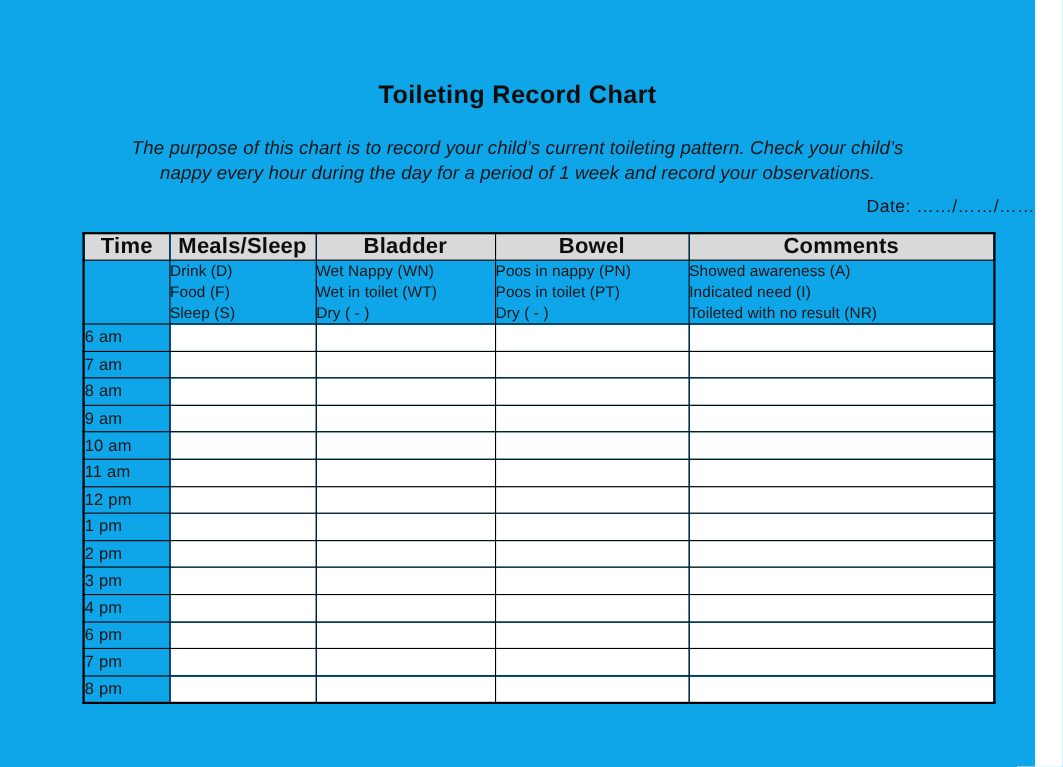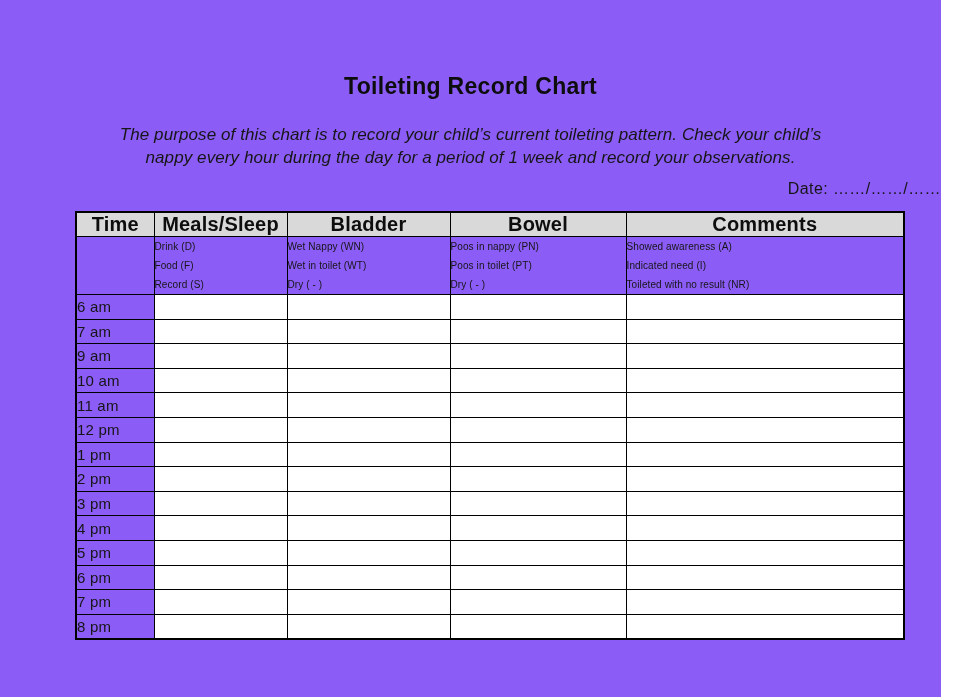--- a/index.html
+++ b/index.html
@@ -2,21 +2,21 @@
 <html style="--header-bg: #d9d9d9; --border: #000000; --text: #161616;"><head>
 <meta charset="utf-8">
 <style>
   :root{
     --header-bg:#d9d9d9;
     --border:#000000;
     --text:#161616;
   }
   html,body{margin:0;padding:0;background:#ffffff;}
   .page{
-    width:941px;height:697px;background:#8b5cf6;overflow:hidden;
+    width:941px;height:697px;background:#0ea5e9;overflow:hidden;
     font-family:"Liberation Sans", sans-serif;color:var(--text);
     position:relative;
   }
   .title{
     margin:0;padding-top:72px;text-align:center;
     font-size:23px;line-height:28px;font-weight:bold;letter-spacing:.3px;color:#0d0d0d;
   }
   .intro{
     margin:23px auto 0;width:880px;text-align:center;
     font-style:italic;font-size:17px;line-height:23px;letter-spacing:.1px;
@@ -29,21 +29,21 @@
     width:828px;border:2.5px solid var(--border);
   }
   table.record th,table.record td{
     border:1.5px solid var(--border);padding:0;overflow:hidden;
   }
   th.col-header{
     background:var(--header-bg);font-size:20px;font-weight:bold;
     height:21px;text-align:center;letter-spacing:.2px;color:#0d0d0d;
   }
   td.key-cell{
-    font-size:10px;line-height:19px;vertical-align:top;
+    font-size:14px;line-height:19px;vertical-align:top;
     padding:1px 4px 2px 7px;letter-spacing:.1px;
   }
   td.time-cell{
     font-size:15px;text-align:left;padding-right:8px;height:23.6px;
     letter-spacing:.2px;
   }
   td.entry-cell{height:23.6px;background:#ffffff;}
 </style>
 </head>
 <body>
@@ -73,21 +73,21 @@
         <th class="col-header">Meals/Sleep</th>
         <th class="col-header">Bladder</th>
         <th class="col-header">Bowel</th>
         <th class="col-header">Comments</th>
       </tr>
       <tr>
         <td class="key-cell"></td>
         <td class="key-cell">
           <div>Drink (D)</div>
           <div>Food (F)</div>
-          <div>Record (S)</div>
+          <div>Sleep (S)</div>
         </td>
         <td class="key-cell">
           <div>Wet Nappy (WN)</div>
           <div>Wet in toilet (WT)</div>
           <div>Dry ( - )</div>
         </td>
         <td class="key-cell">
           <div>Poos in nappy (PN)</div>
           <div>Poos in toilet (PT)</div>
           <div>Dry ( - )</div>
@@ -108,20 +108,27 @@
           <td class="entry-cell"></td>
         </tr>
         <tr>
           <td class="time-cell">7 am</td>
           <td class="entry-cell"></td>
           <td class="entry-cell"></td>
           <td class="entry-cell"></td>
           <td class="entry-cell"></td>
         </tr>
         <tr>
+          <td class="time-cell">8 am</td>
+          <td class="entry-cell"></td>
+          <td class="entry-cell"></td>
+          <td class="entry-cell"></td>
+          <td class="entry-cell"></td>
+        </tr>
+        <tr>
           <td class="time-cell">9 am</td>
           <td class="entry-cell"></td>
           <td class="entry-cell"></td>
           <td class="entry-cell"></td>
           <td class="entry-cell"></td>
         </tr>
         <tr>
           <td class="time-cell">10 am</td>
           <td class="entry-cell"></td>
           <td class="entry-cell"></td>
@@ -158,27 +165,20 @@
         </tr>
         <tr>
           <td class="time-cell">3 pm</td>
           <td class="entry-cell"></td>
           <td class="entry-cell"></td>
           <td class="entry-cell"></td>
           <td class="entry-cell"></td>
         </tr>
         <tr>
           <td class="time-cell">4 pm</td>
-          <td class="entry-cell"></td>
-          <td class="entry-cell"></td>
-          <td class="entry-cell"></td>
-          <td class="entry-cell"></td>
-        </tr>
-        <tr>
-          <td class="time-cell">5 pm</td>
           <td class="entry-cell"></td>
           <td class="entry-cell"></td>
           <td class="entry-cell"></td>
           <td class="entry-cell"></td>
         </tr>
         <tr>
           <td class="time-cell">6 pm</td>
           <td class="entry-cell"></td>
           <td class="entry-cell"></td>
           <td class="entry-cell"></td>

